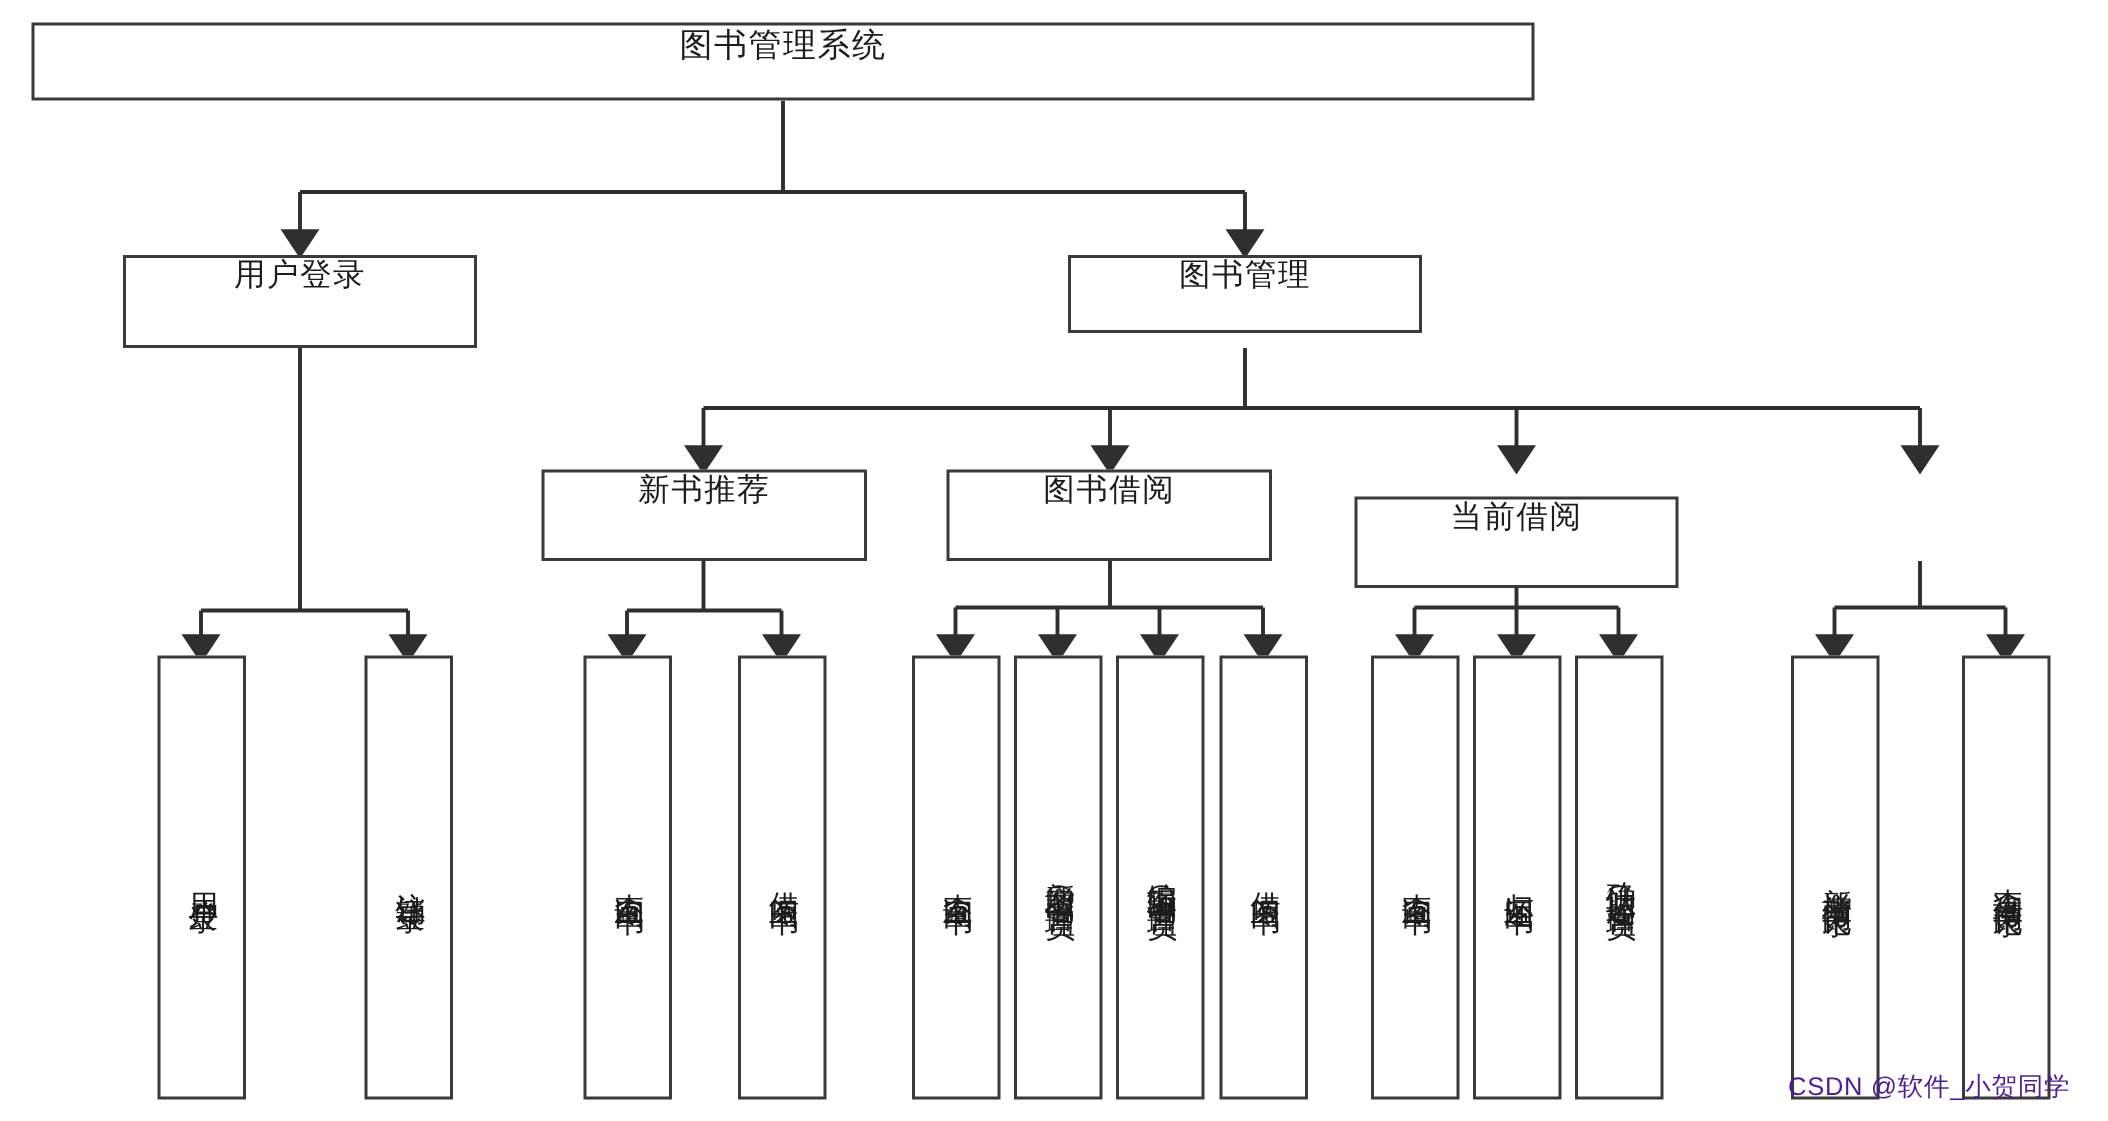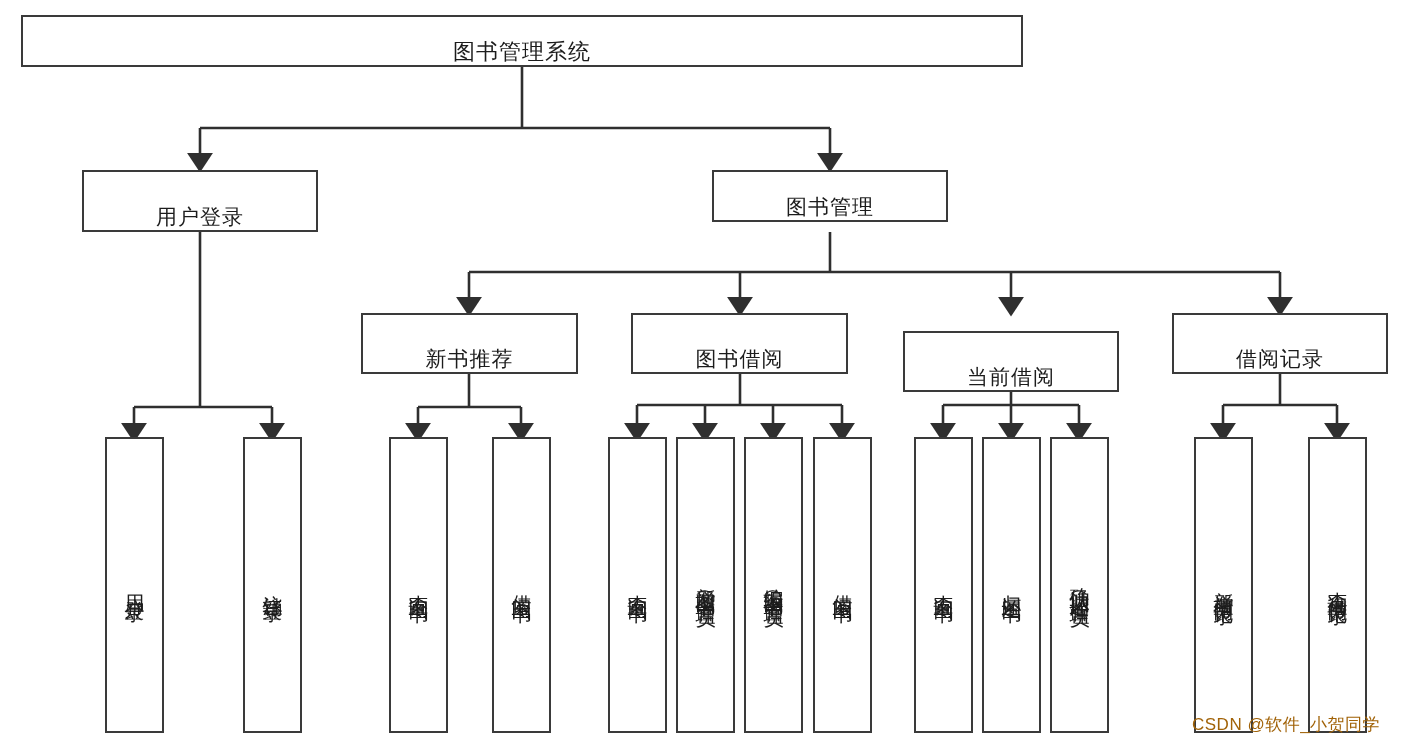--- a/index.html
+++ b/index.html
@@ -1,24 +1,24 @@
 <!DOCTYPE html>
 <html><head>
 <meta charset="utf-8">
 <style>
   html,body{margin:0;padding:0;background:#ffffff;}
   body{width:1405px;height:747px;overflow:hidden;font-family:"Liberation Sans","DejaVu Sans",sans-serif;}
   #canvas{position:relative;width:1405px;height:747px;background:#fff;}
   svg.wires{position:absolute;left:0;top:0;width:1405px;height:747px;pointer-events:none;}
-  .node{position:absolute;box-sizing:border-box;background:#ffffff;border:2.5px solid #3a3a3a;display:flex;align-items:flex-end;justify-content:center;}
+  .node{position:absolute;box-sizing:border-box;background:#ffffff;border:2.5px solid #3a3a3a;display:flex;align-items:flex-start;justify-content:center;}
   .node .label{color:#1c1c1c;font-size:21px;line-height:1.18;letter-spacing:1px;white-space:pre;text-align:center;}
   .node.root .label{font-size:22px;}
   .vnode{position:absolute;box-sizing:border-box;background:#ffffff;border:2.5px solid #3a3a3a;display:flex;align-items:center;justify-content:center;overflow:hidden;}
   .vnode .vlabel{writing-mode:vertical-rl;text-orientation:upright;color:#1c1c1c;font-size:20px;line-height:1.06;letter-spacing:3px;white-space:nowrap;text-align:center;}
-  .watermark{position:absolute;color:#a16207;font-size:17px;letter-spacing:0.5px;white-space:nowrap;}
+  .watermark{position:absolute;color:#4c1d95;font-size:17px;letter-spacing:0.5px;white-space:nowrap;}
 </style>
 </head>
 <body>
 
 <div id="canvas">
 
   <svg class="wires" viewBox="0 0 1405 747">
     <defs>
       <marker id="arrow" markerWidth="12" markerHeight="14" refX="1.2" refY="5" orient="auto" markerUnits="strokeWidth">
         <path d="M0,0 L0,10 L7.5,5 z" fill="#2f2f2f"></path>
@@ -81,23 +81,20 @@
 
   <div class="node" style="left:631px;top:313px;width:217px;height:61px;">
     <span class="label">图书借阅</span>
   </div>
   <div class="node" style="left:361px;top:313px;width:217px;height:61px;">
     <span class="label">新书推荐</span>
   </div>
   <div class="node" style="left:903px;top:331px;width:216px;height:61px;">
     <span class="label">当前借阅</span>
   </div>
-  <div class="node" style="left:1172px;top:313px;width:216px;height:61px;">
-    <span class="label">借阅记录</span>
-  </div>
 
   <div class="vnode" style="left:105px;top:437px;width:59px;height:296px;">
     <span class="vlabel">用户登录</span>
   </div>
   <div class="vnode" style="left:243px;top:437px;width:59px;height:296px;">
     <span class="vlabel">注销登录</span>
   </div>
 
   <div class="vnode" style="left:389px;top:437px;width:59px;height:296px;">
     <span class="vlabel">查询图书</span>

